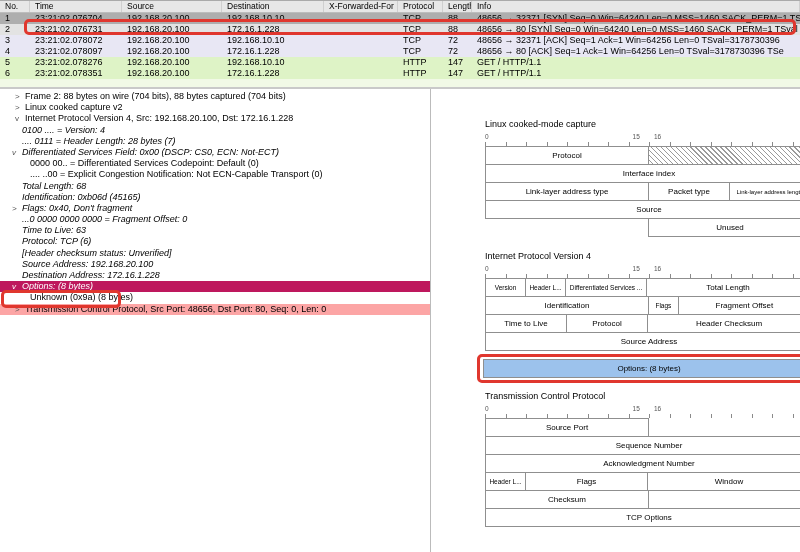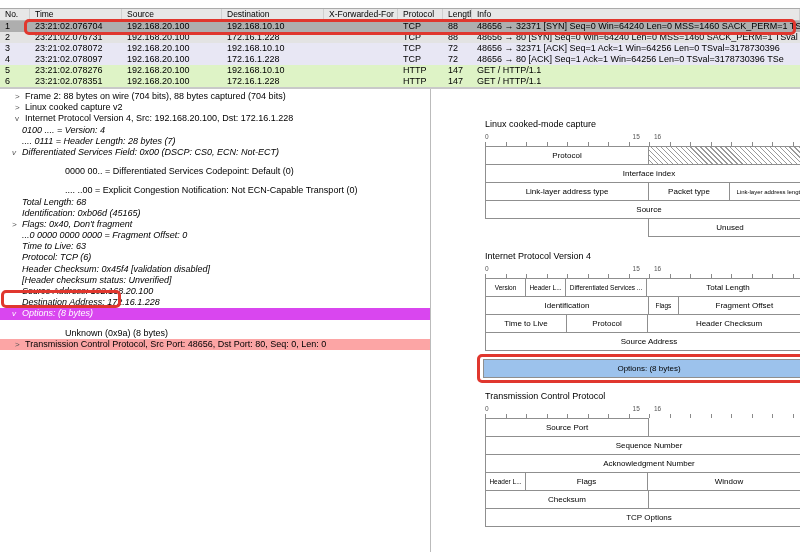--- a/index.html
+++ b/index.html
@@ -1,41 +1,41 @@
 <!DOCTYPE html>
 <html><head>
 <meta charset="utf-8">
 <style>
   html,body {margin:0; padding:0;}
   body {width:800px; height:552px; position:relative; overflow:hidden; background:#fff;
         font-family:"Liberation Sans", sans-serif; color:#000;}
 
   
-  .plist {position:absolute; top:8px; left:0; width:800px;}
+  .plist {position:absolute; top:0; left:0; width:800px;}
   .prow {display:grid; grid-template-columns:30px 92px 100px 102px 74px 45px 29px 1fr;
          height:11px; line-height:11px; font-size:9px; white-space:nowrap;}
   .prow > div {overflow:hidden; padding-left:5px;}
   .phead {background:#e7e7e7; border-top:1px solid #aaa; border-bottom:1px solid #bdbdbd; font-size:8.5px;}
   .phead > div {border-right:1px solid #cfcfcf;}
   .r1 {background:#aeaeae;}
   .r2 {background:#e3e3e3;}
   .r3, .r4 {background:#e8e7f4;}
   .r5, .r6 {background:#def3c6;}
   .plist-empty {height:10px; background:#f1f9e6;}
   .hsplit {position:absolute; top:87px; left:0; width:800px; height:2px; background:#c9c9c9;}
 
   
   .details {position:absolute; top:89px; left:0; width:430px; height:463px; background:#fff;
             padding-top:2px; box-sizing:border-box; overflow:hidden;}
   .dline {height:11.2px; line-height:11.2px; font-size:9px; white-space:nowrap; overflow:hidden;}
   .lv0 {padding-left:15px;}
   .lv1 {padding-left:12px;font-style:italic;}
-  .lv2 {padding-left:55px;margin-top:8px;}
+  .lv2 {padding-left:20px;}
   .tw {display:inline-block; width:10px; font-size:8px; color:#555;}
-  .sel {background:#d946ef; color:#fff;}
+  .sel {background:#be185d; color:#fff;}
   .sel .tw {color:#fff;}
   .rel {background:#fca5a5;}
 
   
   .ring {position:absolute; border:3px solid #e0372e; border-radius:5px; box-sizing:border-box;
          z-index:6; pointer-events:none;}
   .ring-row2 {top:19px; left:24px; width:772px; height:16px;}
   .ring-opt-line {top:290px; left:1px; width:120px; height:18px;}
 
   
@@ -160,21 +160,20 @@
   <div class="dline lv1"><span class="tw"></span><span>.... 0111 = Header Length: 28 bytes (7)</span></div>
   <div class="dline lv1"><span class="tw">v</span><span>Differentiated Services Field: 0x00 (DSCP: CS0, ECN: Not-ECT)</span></div>
   <div class="dline lv2"><span class="tw"></span><span>0000 00.. = Differentiated Services Codepoint: Default (0)</span></div>
   <div class="dline lv2"><span class="tw"></span><span>.... ..00 = Explicit Congestion Notification: Not ECN-Capable Transport (0)</span></div>
   <div class="dline lv1"><span class="tw"></span><span>Total Length: 68</span></div>
   <div class="dline lv1"><span class="tw"></span><span>Identification: 0xb06d (45165)</span></div>
   <div class="dline lv1"><span class="tw">&gt;</span><span>Flags: 0x40, Don't fragment</span></div>
   <div class="dline lv1"><span class="tw"></span><span>...0 0000 0000 0000 = Fragment Offset: 0</span></div>
   <div class="dline lv1"><span class="tw"></span><span>Time to Live: 63</span></div>
   <div class="dline lv1"><span class="tw"></span><span>Protocol: TCP (6)</span></div>
-  <div class="dline lv1"><span class="tw"></span><span>Header Checksum: 0x45f4 [validation disabled]</span></div>
   <div class="dline lv1"><span class="tw"></span><span>[Header checksum status: Unverified]</span></div>
   <div class="dline lv1"><span class="tw"></span><span>Source Address: 192.168.20.100</span></div>
   <div class="dline lv1"><span class="tw"></span><span>Destination Address: 172.16.1.228</span></div>
   <div class="dline lv1 sel"><span class="tw">v</span><span>Options: (8 bytes)</span></div>
   <div class="dline lv2"><span class="tw"></span><span>Unknown (0x9a) (8 bytes)</span></div>
   <div class="dline lv0 rel"><span class="tw">&gt;</span><span>Transmission Control Protocol, Src Port: 48656, Dst Port: 80, Seq: 0, Len: 0</span></div>
 </div>
 
 <div class="rpane">
 

